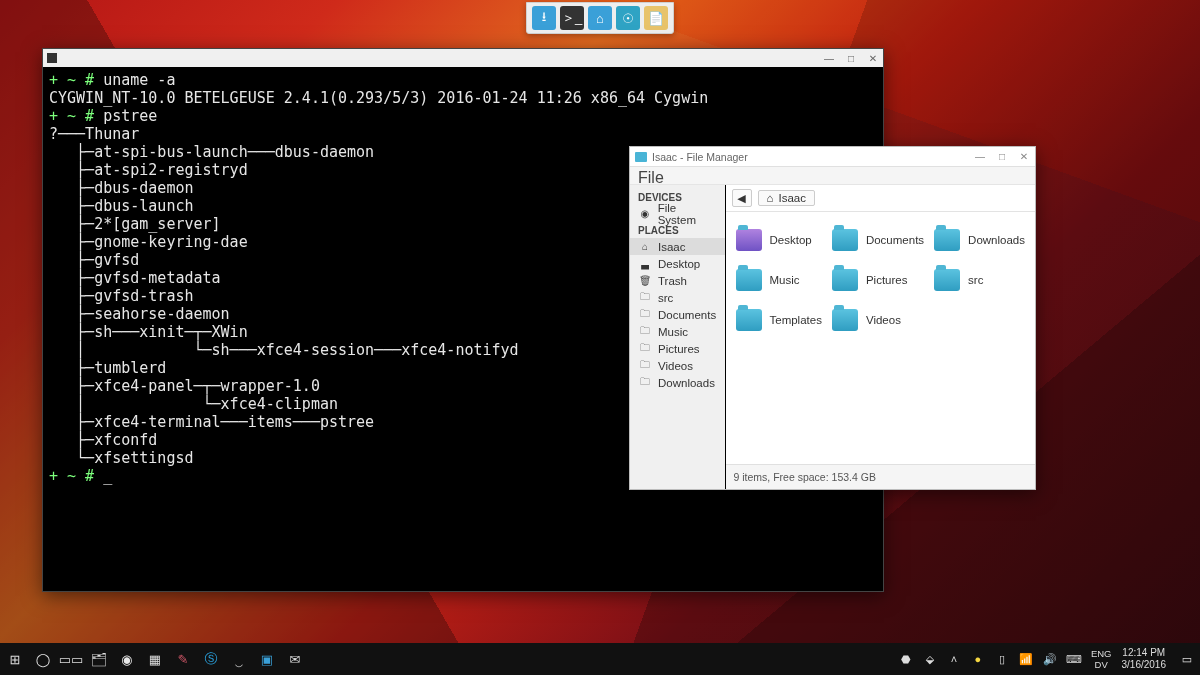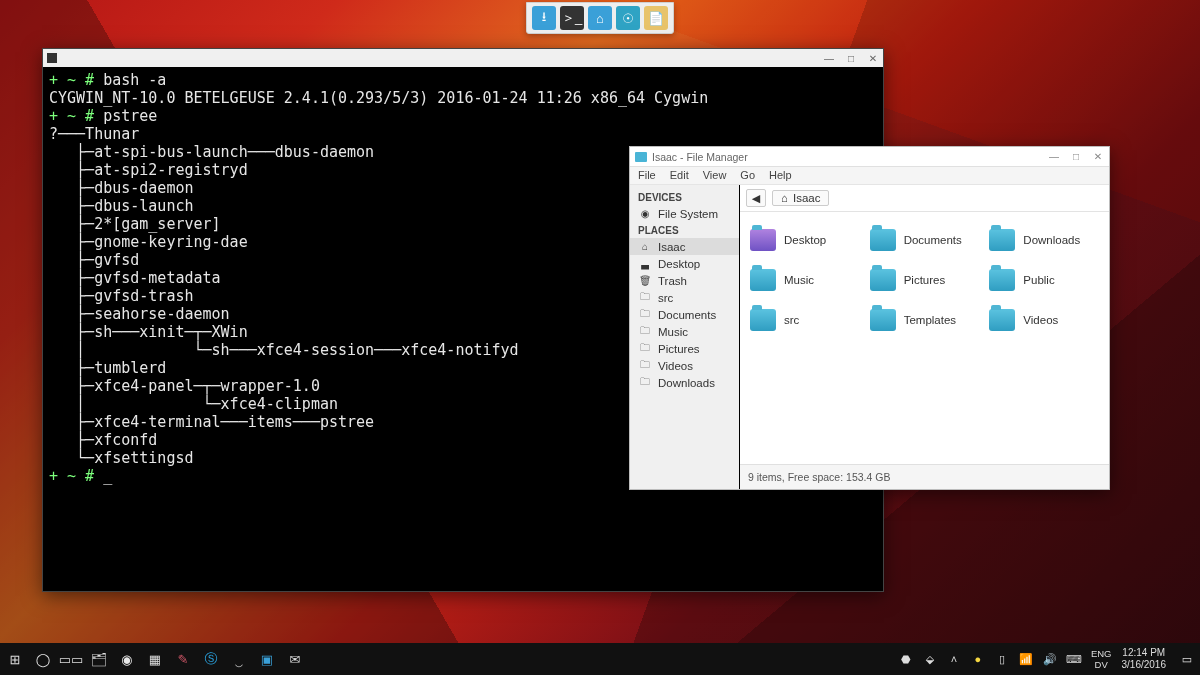--- a/index.html
+++ b/index.html
@@ -54,32 +54,32 @@
   .win-btn { width:12px; height:12px; display:flex; align-items:center; justify-content:center; cursor:default; font-size:10px;}
   .term-body {
     flex:1; padding: 4px 6px; color:#e6e6e6; font-family: "Consolas","DejaVu Sans Mono",monospace;
     font-size: 15px; line-height: 18px; white-space: pre; overflow:hidden;
   }
   .term-body .g { color:#7cff7c; }
   .term-body .w { color:#e6e6e6; }
 
   
   .fm {
-    position: absolute; left: 629px; top: 146px; width: 481px; height: 344px;
+    position: absolute; left: 629px; top: 146px; width: 407px; height: 344px;
     background: #fca5a5; border: 1px solid #bcbcbc; box-shadow: 0 4px 18px rgba(0,0,0,.5);
     display:flex; flex-direction:column; font-size: 11.5px; color:#333;
   }
   .fm-title {
     height: 20px; background:#ffffff; border-bottom:1px solid #e0e0e0;
     display:flex; align-items:center; justify-content:space-between; padding:0 5px;
   }
   .fm-title .left { display:flex; align-items:center; gap:5px; color:#666; font-size:10.5px;}
   .fm-title .foldico { width:12px; height:10px; background:#49b4d6; display:inline-block; border-radius:1px;}
   .fm .win-btns { color:#888; }
-  .fm-menu { height:18px; display:flex; gap:14px; padding:2px 8px; background:#f5f5f5; border-bottom:1px solid #e5e5e5; font-size:11px; color:#444;}
+  .fm-menu { height:18px; display:flex; gap:20px; padding:2px 8px; background:#f5f5f5; border-bottom:1px solid #e5e5e5; font-size:16px; color:#444;flex-direction:column;}
   .fm-menu span { cursor:default; }
   .fm-body { flex:1; display:flex; min-height:0; }
   .fm-side { width:110px; background:#f0f0f0; border-right:1px solid #000000; padding:4px 0; overflow:hidden;}
   .fm-side .hdr { font-weight:bold; font-size:10px; padding:3px 8px 2px; color:#444;}
   .fm-side .row { display:flex; align-items:center; gap:6px; padding:2px 8px; height:17px; cursor:default;}
   .fm-side .row.sel { background:#dcdcdc; }
   .fm-side .ico { width:14px; height:12px; display:inline-flex; align-items:center; justify-content:center; font-size:10px;}
   .fm-main { flex:1; display:flex; flex-direction:column; background:#fff; }
   .fm-path { display:flex; align-items:center; gap:6px; padding:4px 6px; border-bottom:1px solid #e3e3e3;}
   .fm-path .back { width:20px; height:18px; border:1px solid #ccc; border-radius:2px; background:#fafafa; display:flex;align-items:center;justify-content:center; font-size:11px;}
@@ -120,21 +120,21 @@
     <div class="left">
         <span class="icon"></span>
         <span></span>
       </div>
     <div class="win-btns">
       <div class="win-btn">—</div>
       <div class="win-btn">□</div>
       <div class="win-btn">✕</div>
     </div>
   </div>
-  <div class="term-body" id="term-body"><span class="g">+ ~ # </span><span class="w">bash -a</span>
+  <div class="term-body" id="term-body"><span class="g">+ ~ # </span><span class="w">uname -a</span>
 <span class="w">CYGWIN_NT-10.0 BETELGEUSE 2.4.1(0.293/5/3) 2016-01-24 11:26 x86_64 Cygwin</span>
 <span class="g">+ ~ # </span><span class="w">pstree</span>
 <span class="w">?───Thunar</span>
 <span class="w">   ├─at-spi-bus-launch───dbus-daemon</span>
 <span class="w">   ├─at-spi2-registryd</span>
 <span class="w">   ├─dbus-daemon</span>
 <span class="w">   ├─dbus-launch</span>
 <span class="w">   ├─2*[gam_server]</span>
 <span class="w">   ├─gnome-keyring-dae</span>
 <span class="w">   ├─gvfsd</span>
@@ -246,24 +246,20 @@
           <div class="fm-item">
             <span class="folder"></span>
             <span>Music</span>
           </div>
           <div class="fm-item">
             <span class="folder"></span>
             <span>Pictures</span>
           </div>
           <div class="fm-item">
             <span class="folder"></span>
-            <span>Public</span>
-          </div>
-          <div class="fm-item">
-            <span class="folder"></span>
             <span>src</span>
           </div>
           <div class="fm-item">
             <span class="folder"></span>
             <span>Templates</span>
           </div>
           <div class="fm-item">
             <span class="folder"></span>
             <span>Videos</span>
           </div>

